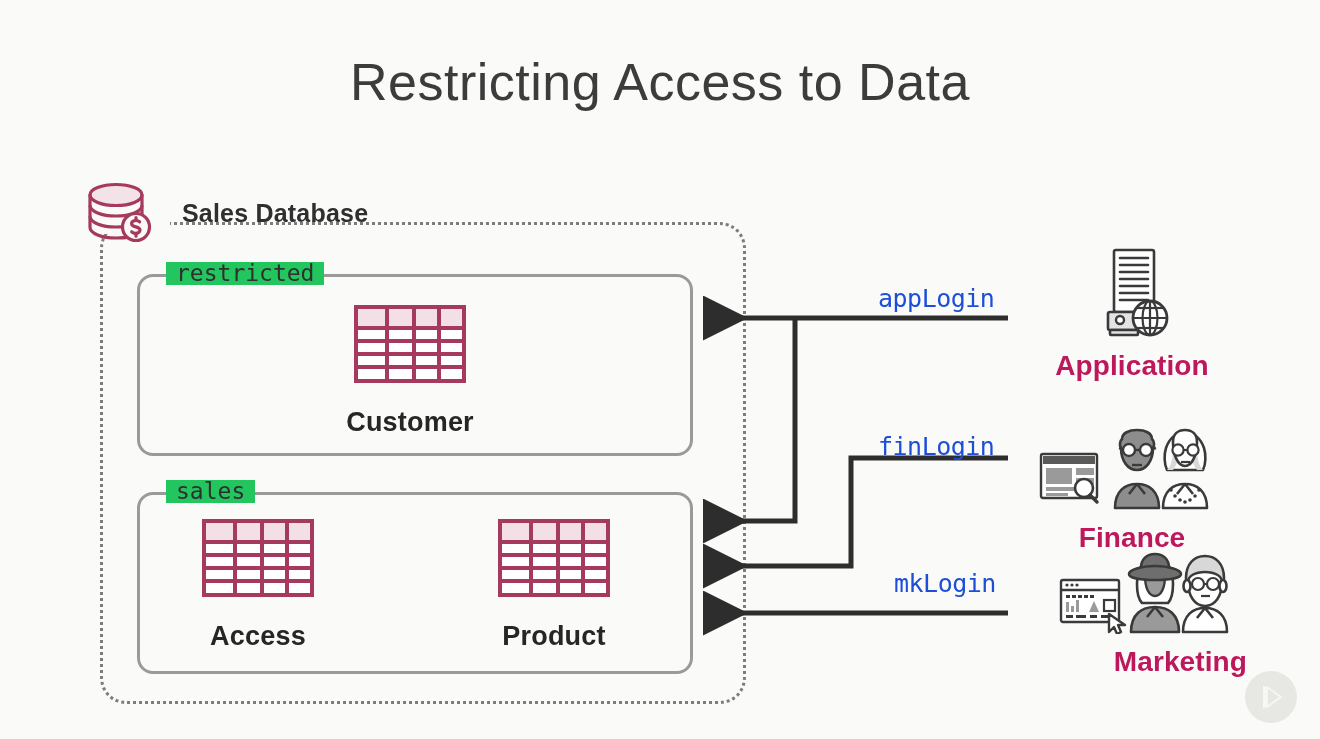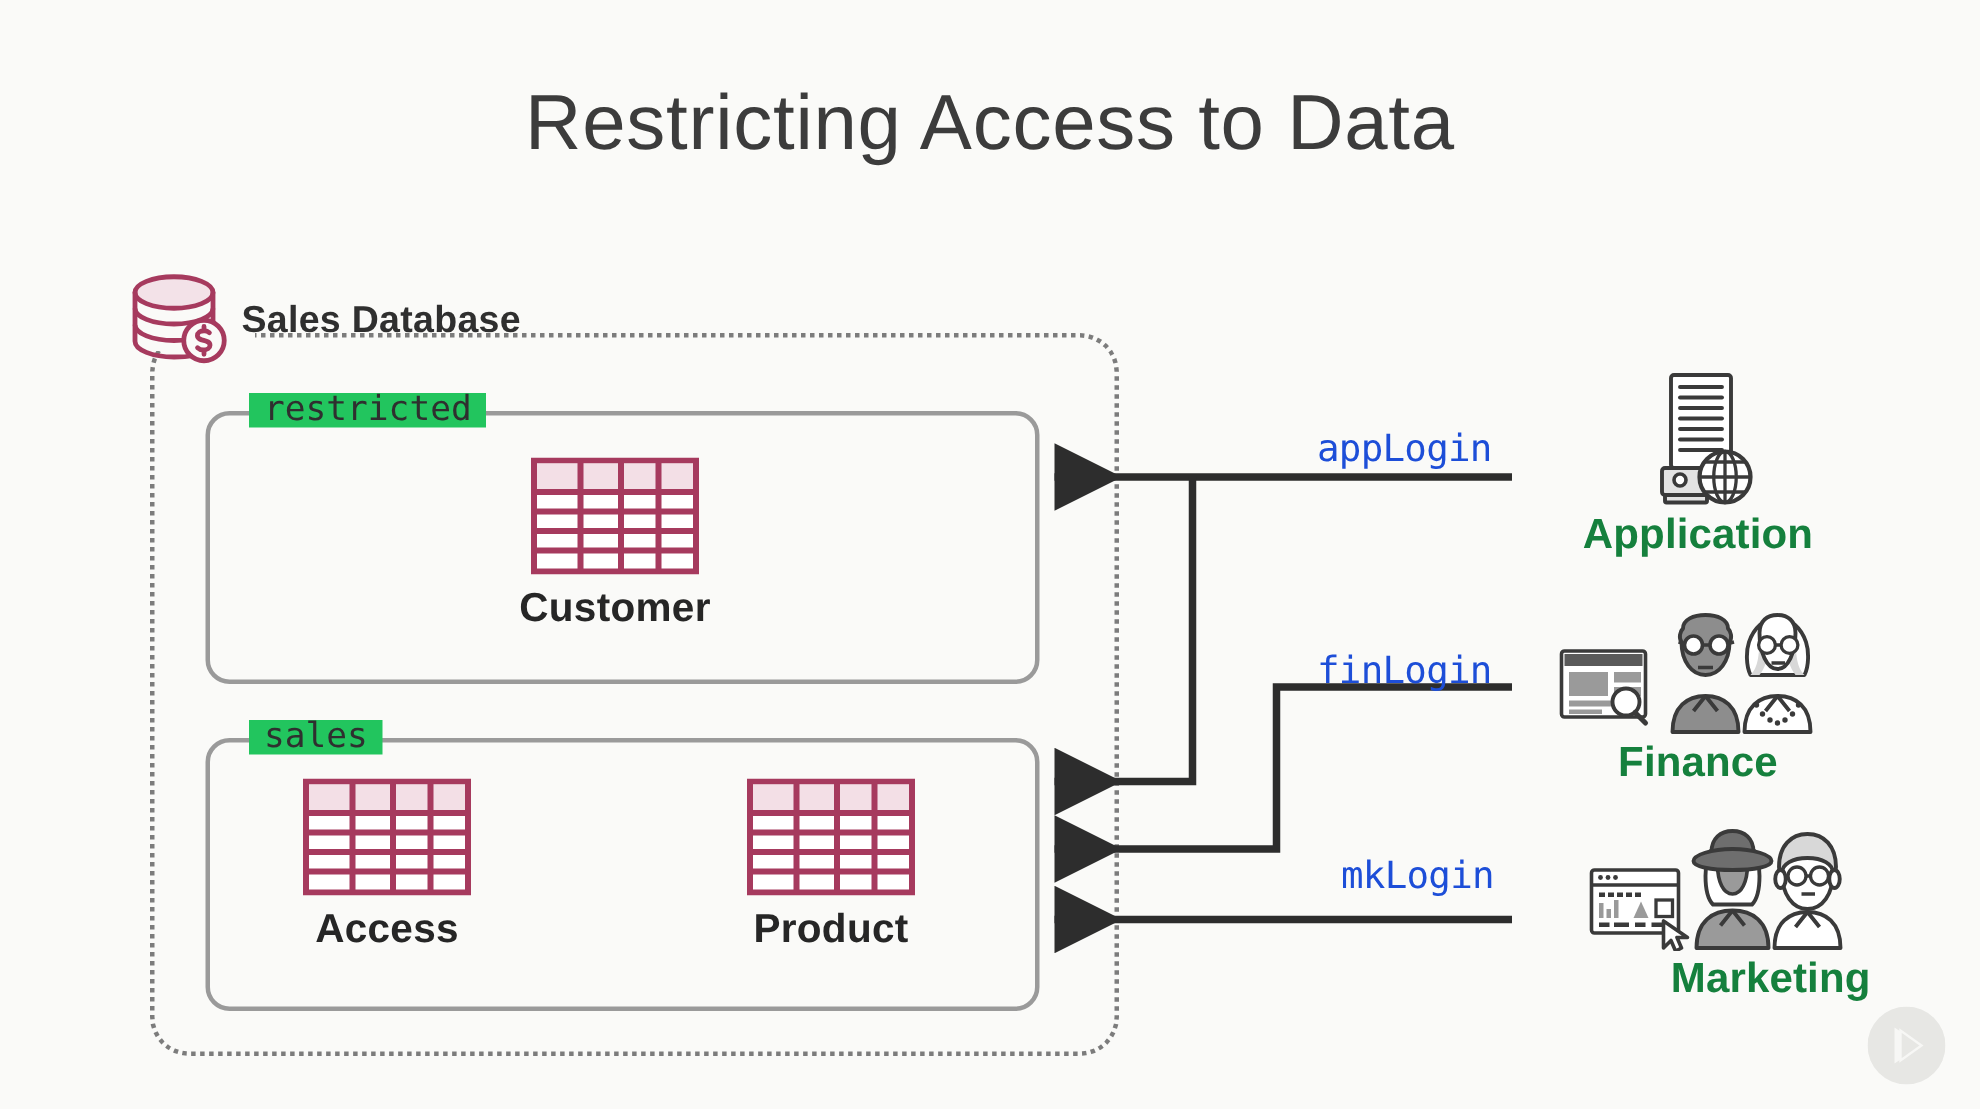--- a/index.html
+++ b/index.html
@@ -36,21 +36,21 @@
     white-space: nowrap;
   }
 
   
   .db-header {
     position: absolute;
     left: 86px;
     top: 180px;
     display: flex;
     align-items: center;
-    gap: 7px;
+    gap: 28px;
   }
   .db-icon { width: 68px; height: 64px; display:block; }
   .db-title {
     font-size: 25px;
     font-weight: 700;
     color: #2f2f2f;
     letter-spacing: 0.2px;
     white-space: nowrap;
     margin-top: 2px;
   }
@@ -103,21 +103,21 @@
 
   
   .table-node {
     position: absolute;
     display: flex;
     flex-direction: column;
     align-items: center;
   }
   .table-icon { display: block; }
   .table-name {
-    margin-top: 7px;
+    margin-top: 24px;
     font-size: 27px;
     font-weight: 700;
     color: #262626;
     letter-spacing: 0.2px;
     white-space: nowrap;
   }
   .node-customer { left: 341px; top: 305px; width: 138px; }
   .node-order    { left: 189px; top: 519px; width: 138px; }
   .node-product  { left: 485px; top: 519px; width: 138px; }
 
@@ -145,29 +145,29 @@
   
   .actor {
     position: absolute;
     display: flex;
     flex-direction: column;
     align-items: center;
     width: 230px;
   }
   .actor-icon { display: block; }
   .actor-name {
-    margin-top: 2px;
+    margin-top: 12px;
     font-size: 28px;
     font-weight: 700;
-    color: #15803d;
+    color: #be185d;
     white-space: nowrap;
     letter-spacing: 0.1px;
   }
   .actor-application { left: 1017px; top: 246px; }
-  .actor-finance     { left: 1017px; top: 408px; }
+  .actor-finance     { left: 1017px; top: 428px; }
   .actor-marketing   { left: 1017px; top: 552px; align-items: flex-end; }
 
   
   .watermark {
     position: absolute;
     left: 1245px;
     top: 671px;
     width: 52px;
     height: 52px;
     opacity: 0.85;

